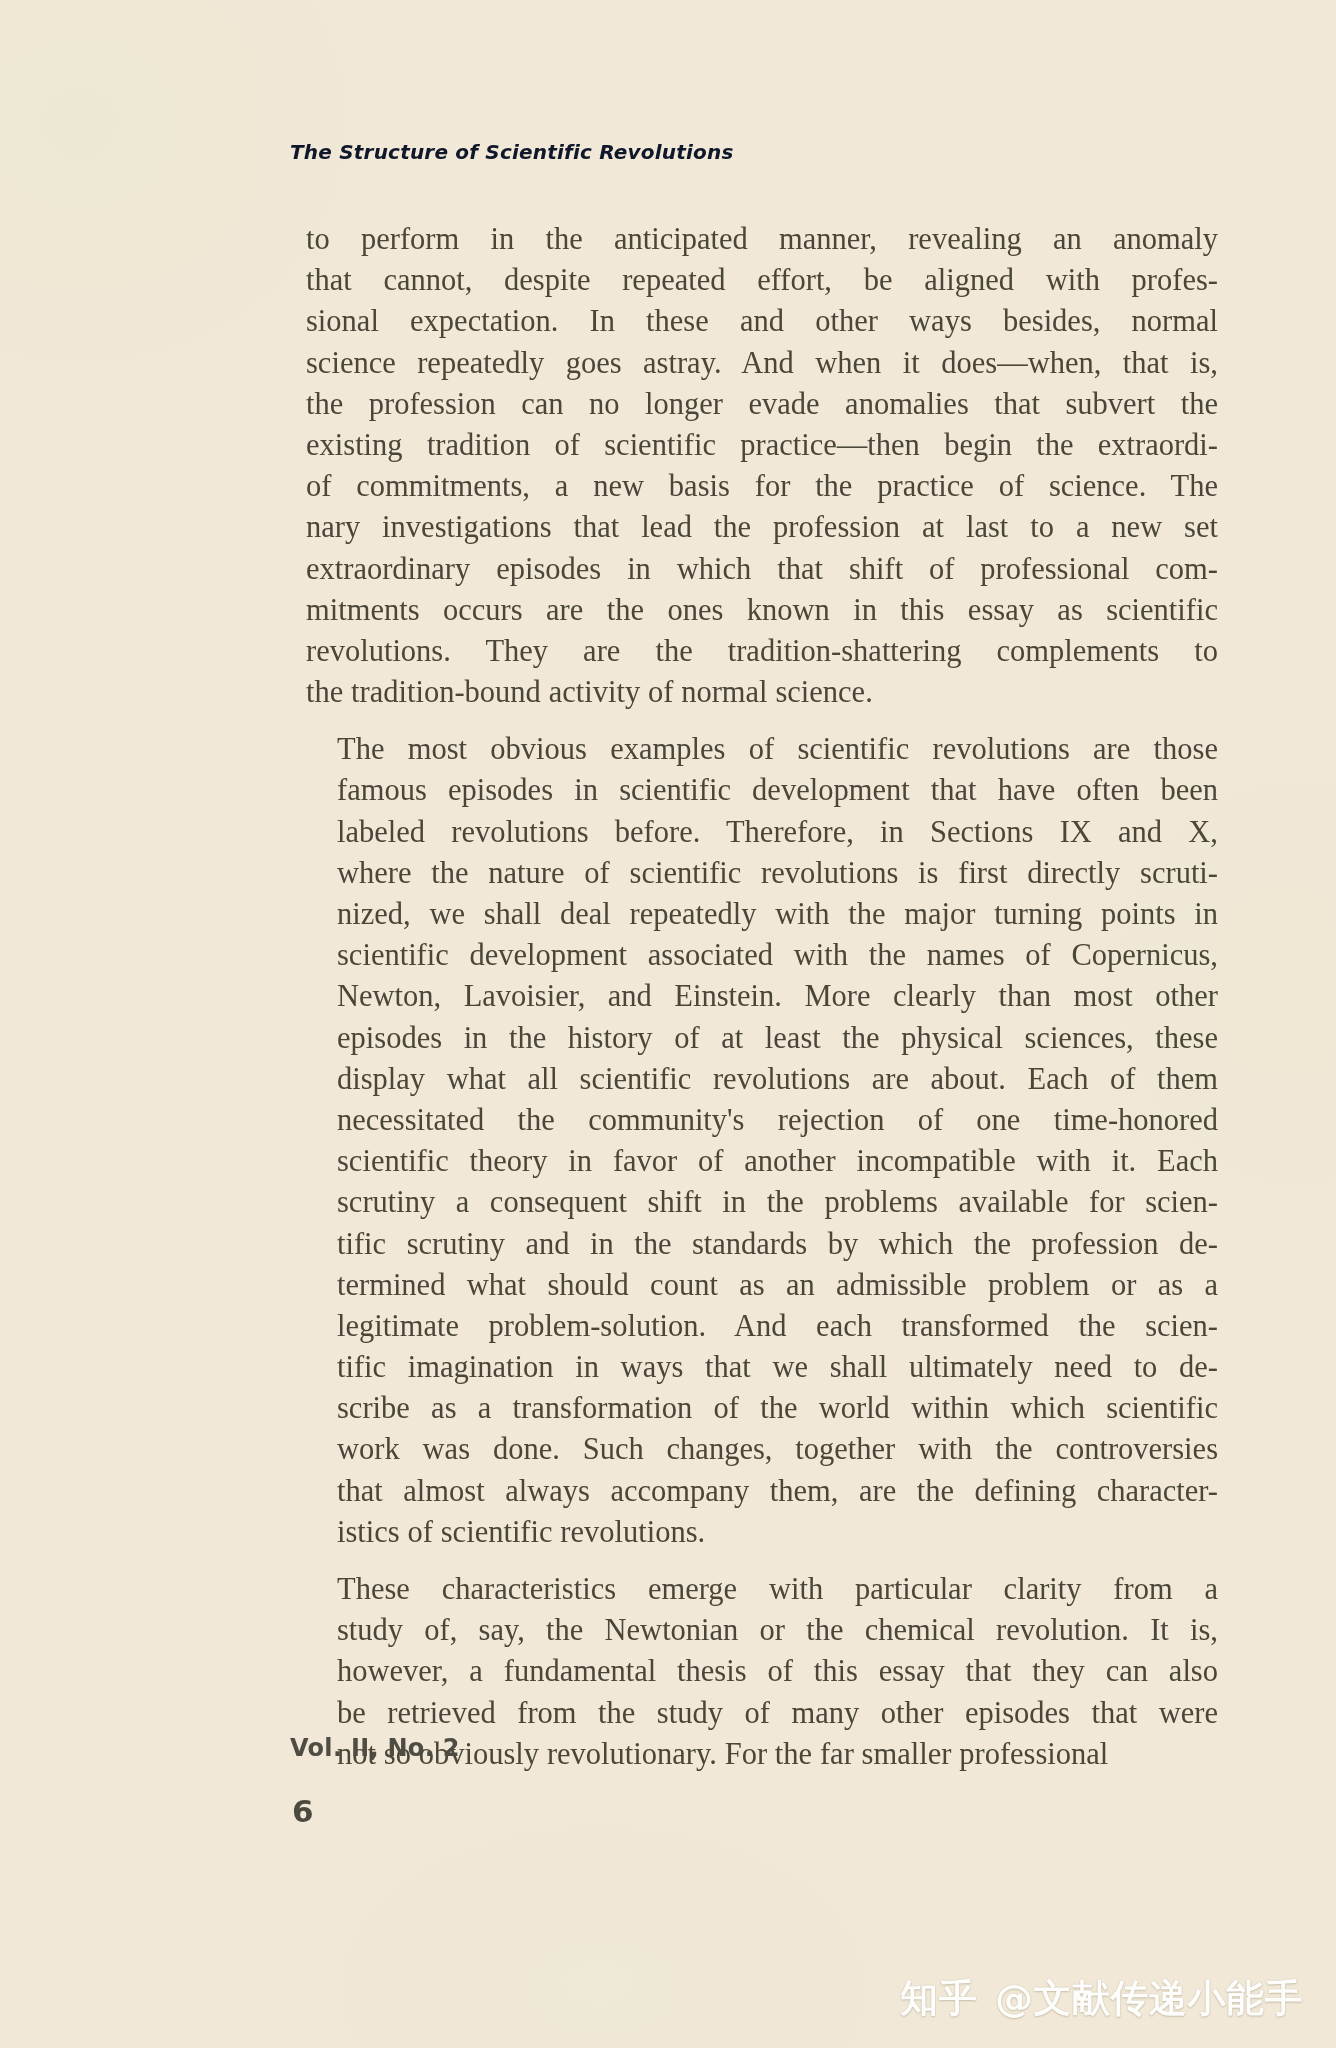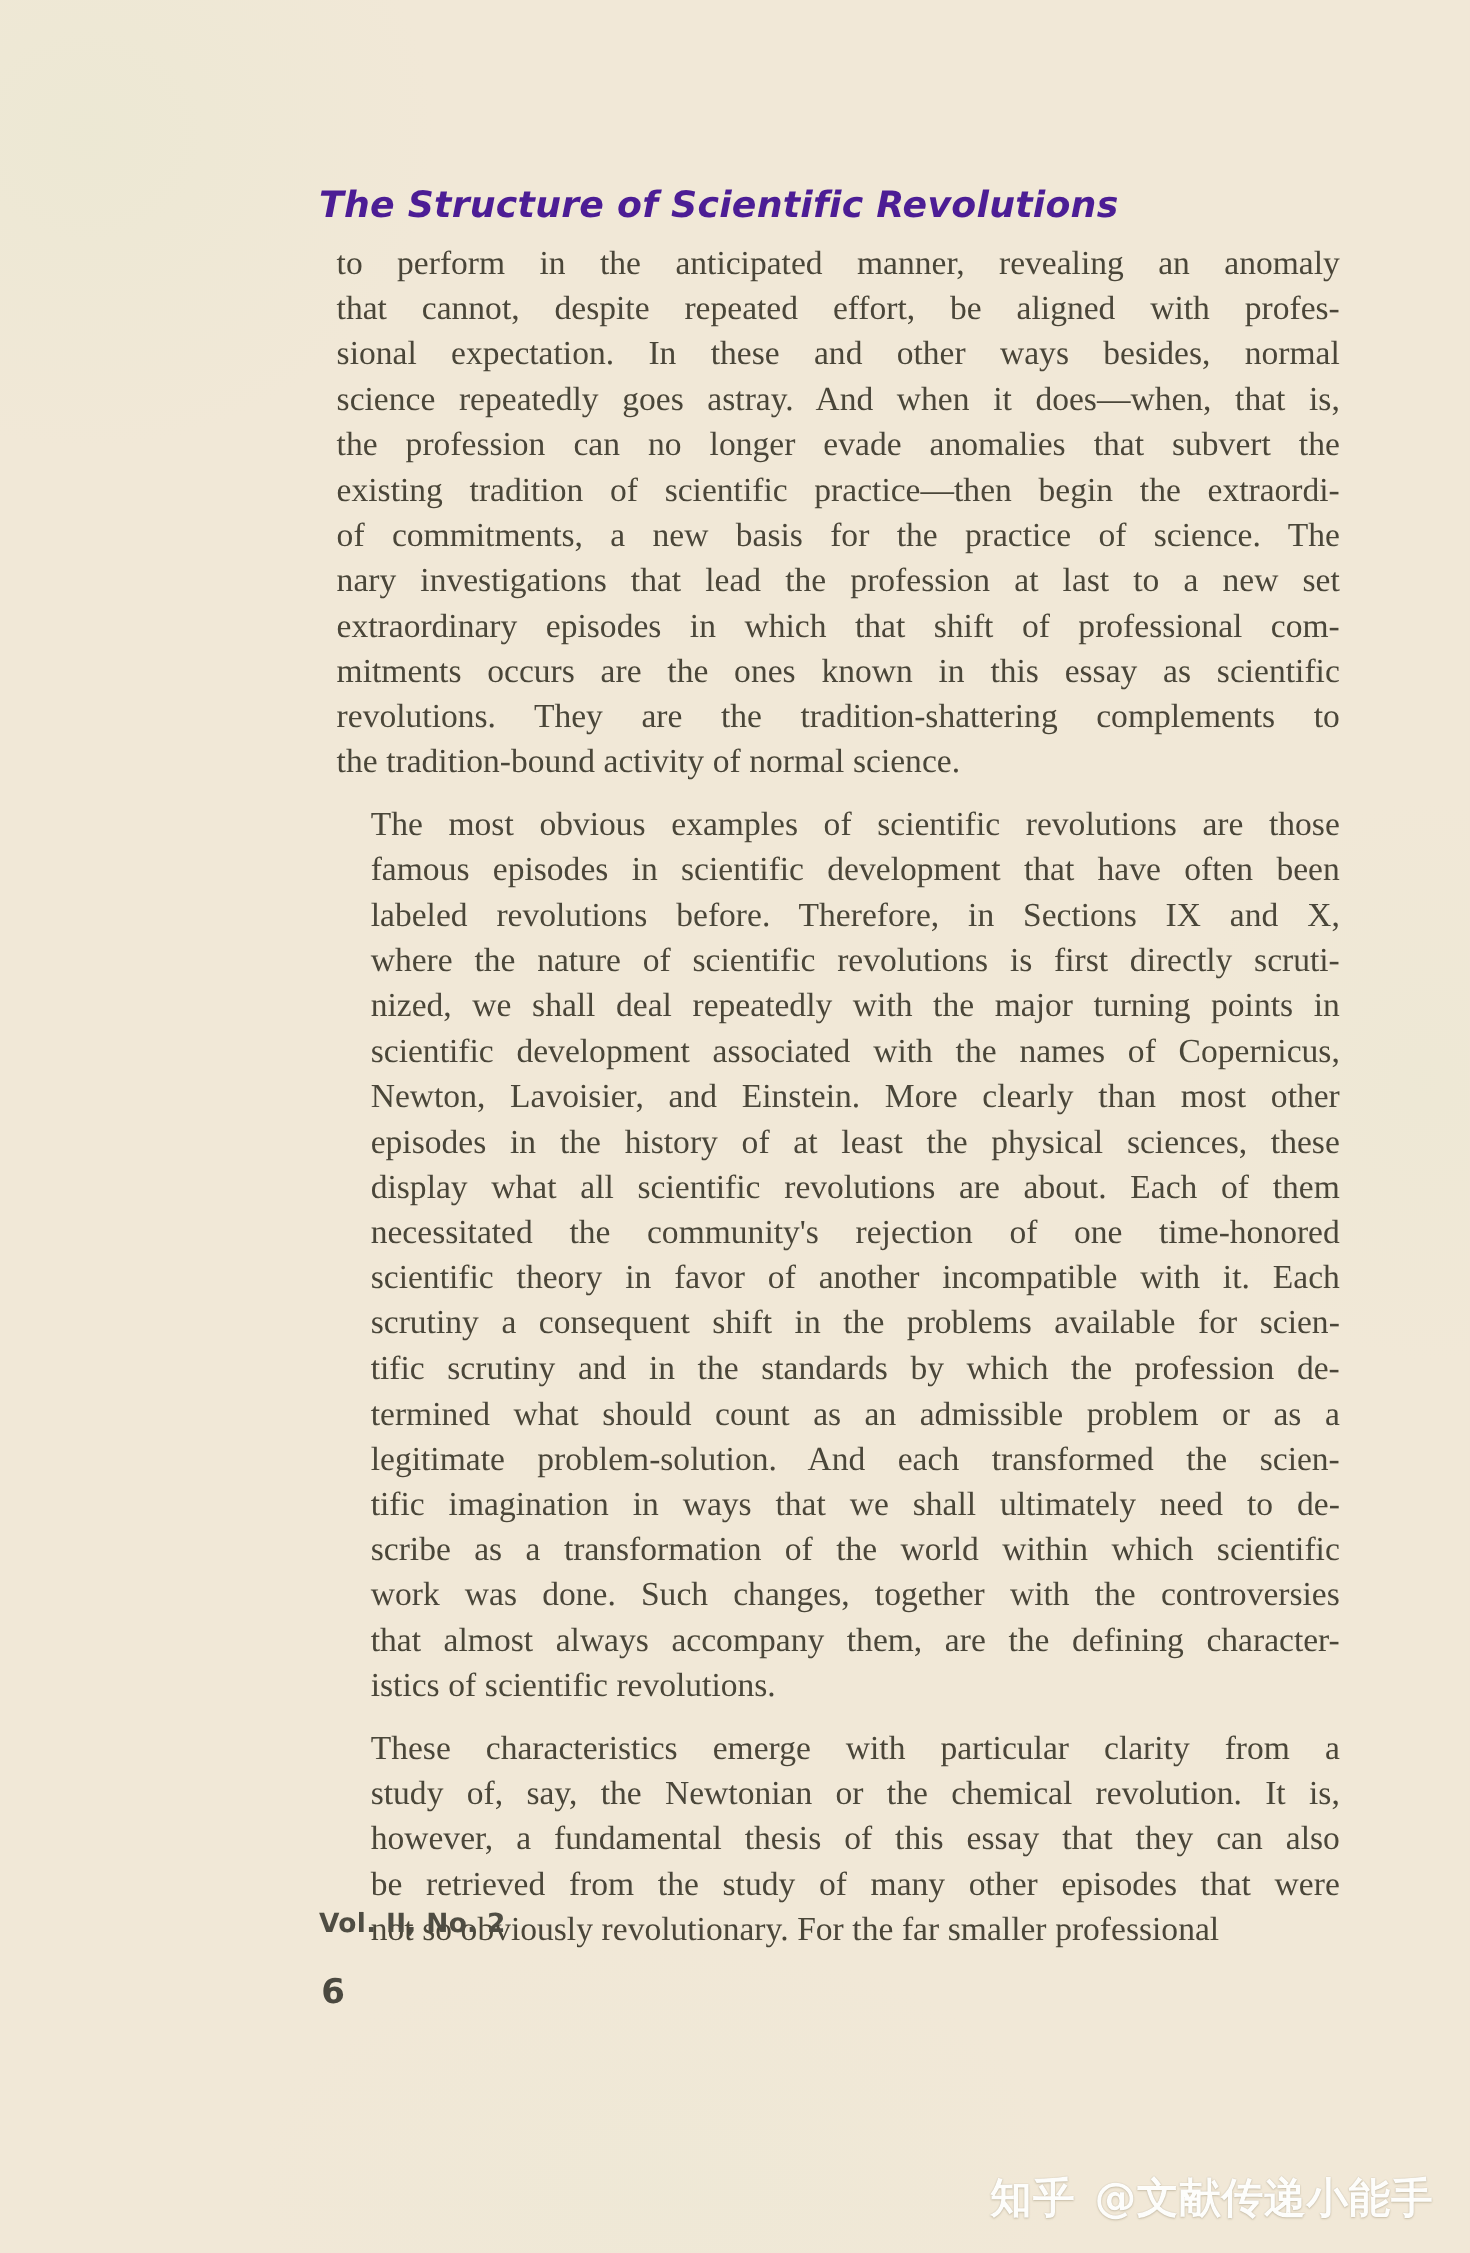--- a/index.html
+++ b/index.html
@@ -43,26 +43,25 @@
       radial-gradient(ellipse 500px 300px at 45% 97%, rgba(233,233,212,0.3), rgba(233,233,212,0) 75%);
     pointer-events: none;
   }
 
   .running-head {
     position: absolute;
     left: 290px;
     top: 140px;
     font-family: "DejaVu Sans", sans-serif;
     font-style: italic;
-    font-size: 33px;
+    font-size: 20px;
     font-weight: 600;
     letter-spacing: 0.2px;
-    color: #4c1d95;
+    color: #0f172a;
     white-space: nowrap;
-    margin-top: 26px;
   }
 
   .body-block {
     position: absolute;
     left: 290px;
     top: 203px;
     width: 944px;
   }
 
   .para {

